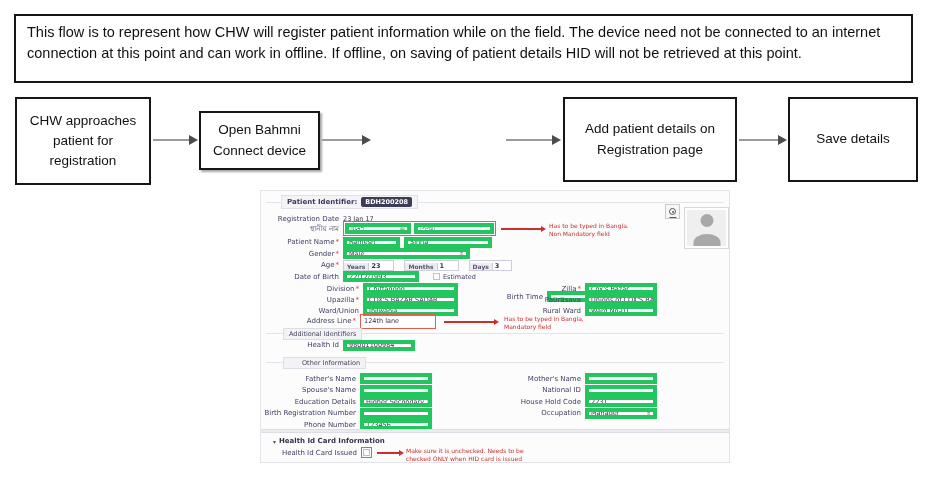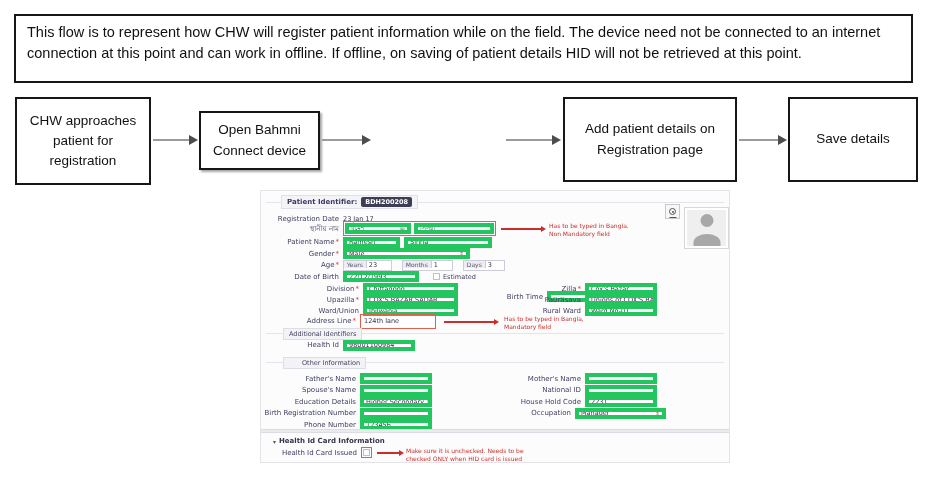--- a/index.html
+++ b/index.html
@@ -62,21 +62,21 @@
   .sel { justify-content:space-between; }
   .stepper { font-size:6px; color:#666; margin-left:2px; }
   .kbd-icon { font-size:5.5px; color:#8a8a9a; margin-left:auto; }
   .cb { width:7px; height:7px; border:1px solid #c0c0cc; background:#fdfdfd; }
   .gap { display:inline-block; }
   .hl { border:1px solid #e0604e; padding:1px; display:flex; gap:3px; align-items:center; }
   .rgroup { position:absolute; display:flex; align-items:center; height:11px; }
   .rlbl { width:86px; display:flex; justify-content:flex-end; align-items:center; font-size:7px;
     color:#3e3e60; padding-right:4px; white-space:nowrap; }
 
-  .age-group { display:flex; border:1px solid #cdcdd9; height:11px; align-items:flex-start; }
+  .age-group { display:flex; border:1px solid #cdcdd9; height:11px; align-items:flex-end;font-weight:bold; }
   .age-tag { background:#ececf2; color:#55556e; font-size:6px; display:flex; align-items:center;
     padding:0 3px; border-right:1px solid #cdcdd9; }
   .age-val { background:#fff; font-size:6.5px; color:#33334a; display:flex; align-items:center;
     padding:0 2px; }
 
   .sec-tab { position:absolute; background:#f3f3f7; border:1px solid #dddde6; font-size:6.5px;
     color:#44445f; padding:1px 5px; z-index:2; white-space:nowrap; }
   .divider-strip { position:absolute; left:0; right:0; height:4px; background:#eaeaef;
     border-top:1px solid #dcdce4; border-bottom:1px solid #dcdce4; }
   .hid-header { position:absolute; left:12px; display:flex; align-items:center; gap:3px;
@@ -334,23 +334,23 @@
           <span>2231</span>
         </div>
     </div>
 
     <div class="row" style="top:216.5px;">
       <div class="lbl w99">Birth Registration Number</div>
       <div class="inp" style="width:72px;">
           <span></span>
         </div>
     </div>
-    <div class="rgroup" style="left:228px; top:216.5px;">
+    <div class="rgroup" style="left:238px; top:216.5px;">
       <div class="rlbl">Occupation</div>
-      <div class="inp sel" style="width:91px;">
+      <div class="inp sel" style="width:72px;">
         <span>Manager</span>
         <span class="stepper">⇕</span>
       </div>
     </div>
 
     <div class="row" style="top:228px;">
       <div class="lbl w99">Phone Number</div>
       <div class="inp" style="width:72px;">
           <span>123456</span>
         </div>

